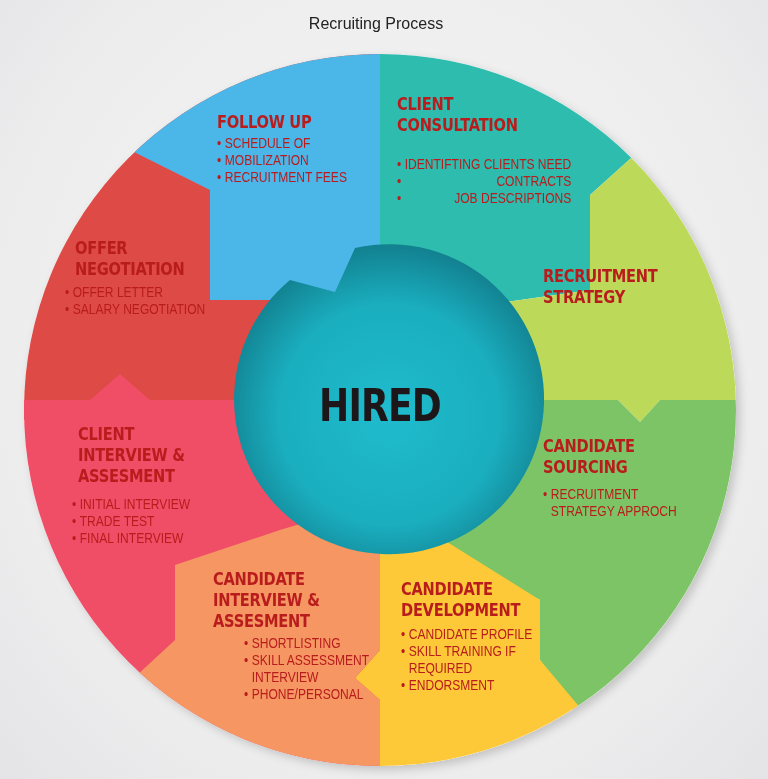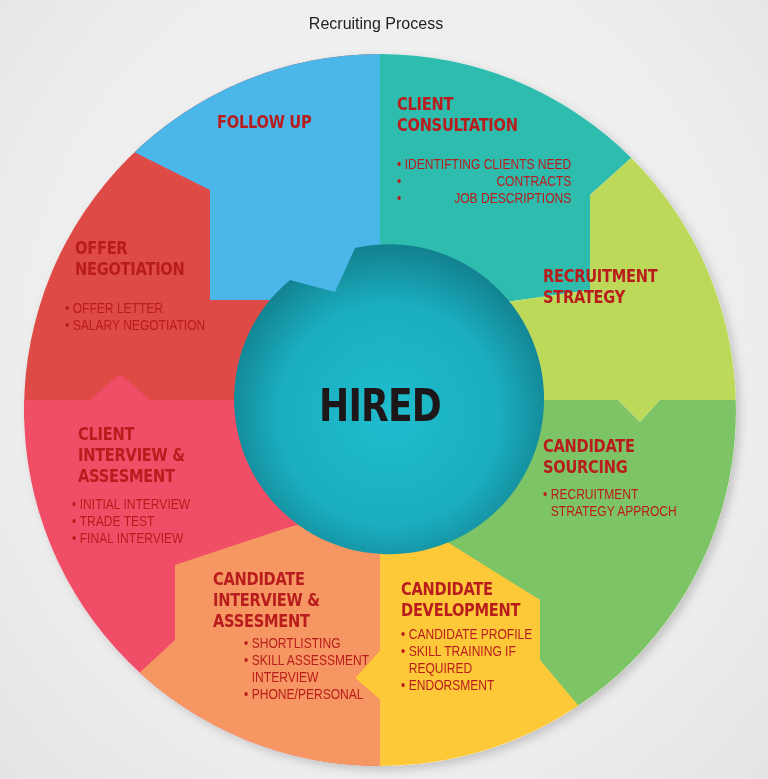--- a/index.html
+++ b/index.html
@@ -74,20 +74,25 @@
     <polygon points="380,500 380,650 355,678 380,700 380,779 150,779 110,700 175,640 175,565 280,530" fill="#f59663"></polygon>
   </g>
 
   <path d="M 290 280 L 335 292 L 355 248 A 155 155 0 1 1 290 280 Z" fill="url(#hub)"></path>
 </svg>
 
 <div class="hired">HIRED</div>
 
 <div class="label" style="left:217px; top:112px;">
   <h3><span>FOLLOW UP</span></h3>
+  <ul style="margin-top:2px;">
+    <li>SCHEDULE OF</li>
+    <li>MOBILIZATION</li>
+    <li>RECRUITMENT FEES</li>
+  </ul>
 </div>
 
 <div class="label" style="left:397px; top:94px;">
   <h3><span>CLIENT</span><br><span>CONSULTATION</span></h3>
   <ul style="margin-top:20px;text-align:right;">
     <li>IDENTIFTING CLIENTS NEED</li>
     <li>CONTRACTS</li>
     <li>JOB DESCRIPTIONS</li>
   </ul>
 </div>
@@ -134,17 +139,17 @@
   <h3><span>CLIENT</span><br><span>INTERVIEW &amp;</span><br><span>ASSESMENT</span></h3>
   <ul style="margin-top:9px; margin-left:-6px;">
     <li>INITIAL INTERVIEW</li>
     <li>TRADE TEST</li>
     <li>FINAL INTERVIEW</li>
   </ul>
 </div>
 
 <div class="label" style="left:75px; top:238px;">
   <h3><span>OFFER</span><br><span>NEGOTIATION</span></h3>
-  <ul style="margin-top:20px; margin-left:-10px;">
+  <ul style="margin-top:4px; margin-left:-10px;">
     <li>OFFER LETTER</li>
     <li>SALARY NEGOTIATION</li>
   </ul>
 </div>
 
 </body></html>

